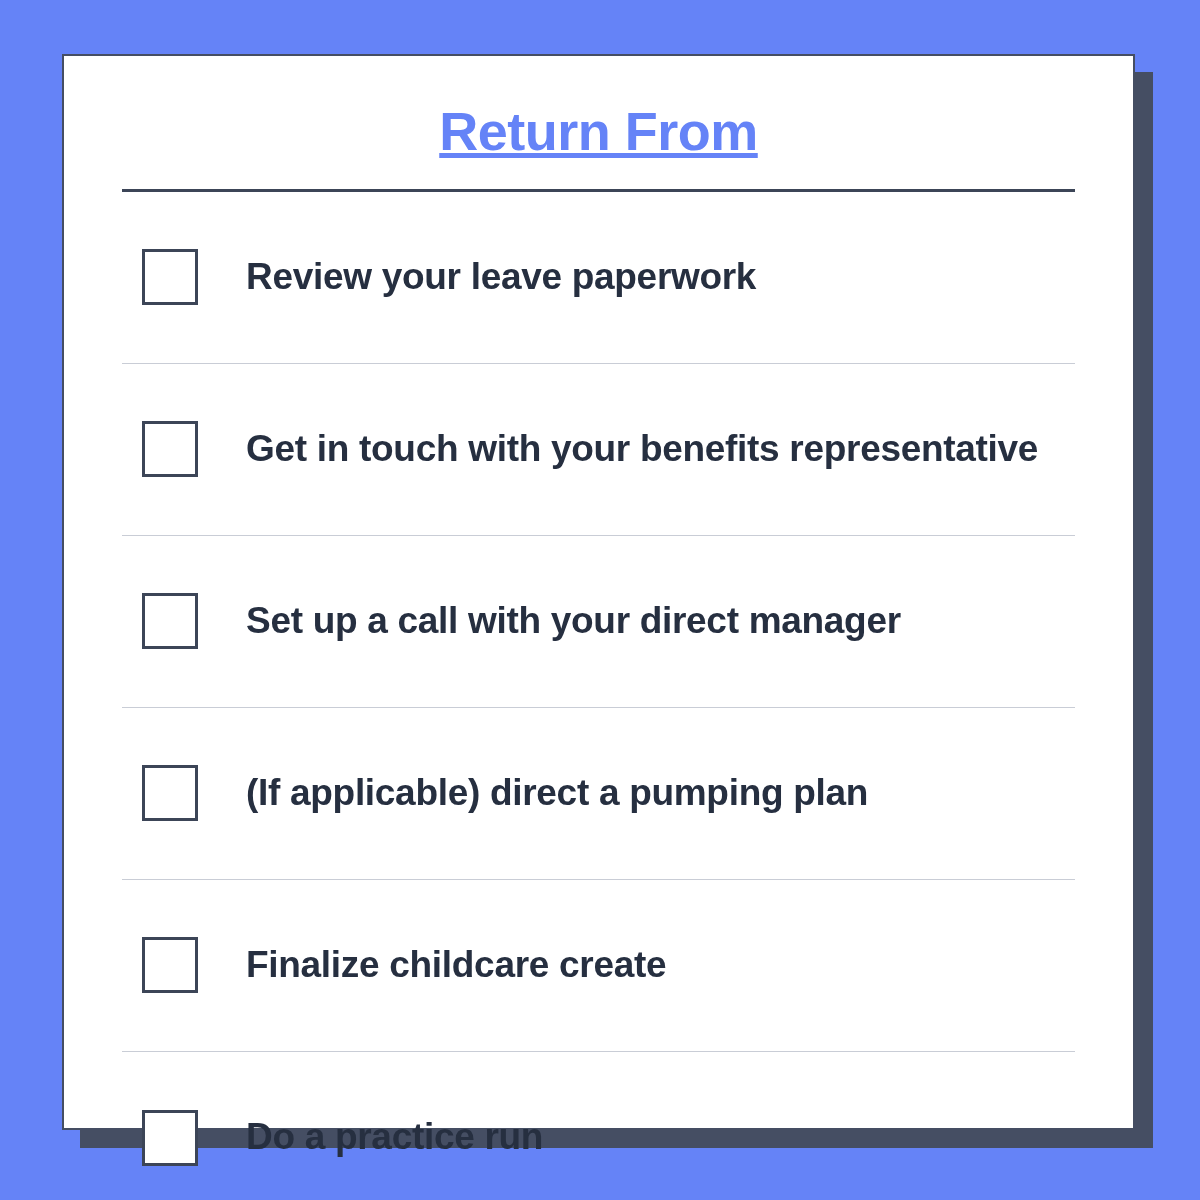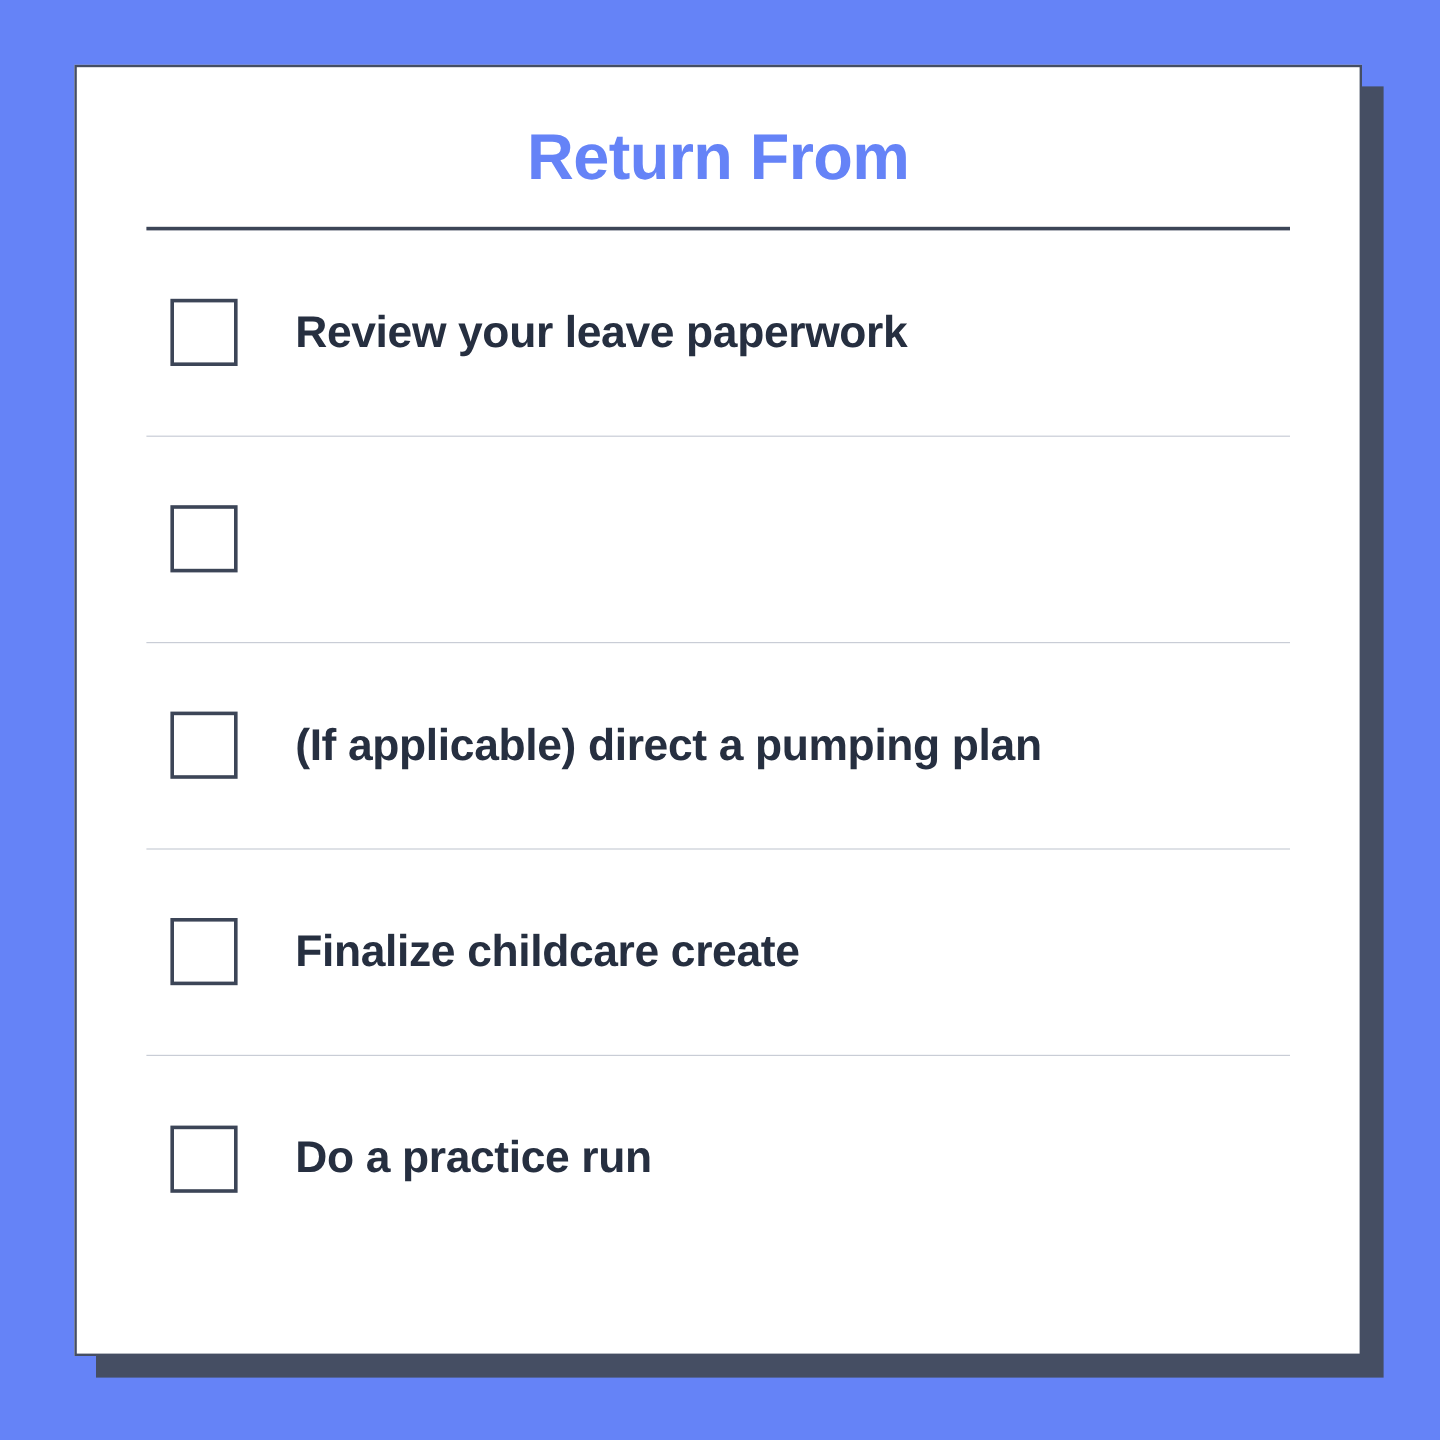--- a/index.html
+++ b/index.html
@@ -43,20 +43,21 @@
     padding: 0 10px;
   }
 
   .title-line {
     color: #6583f7;
     font-weight: bold;
     font-size: 54px;
     line-height: 1.16;
     letter-spacing: -0.5px;
     white-space: nowrap;
+    text-decoration: underline;
   }
 
   #title-rule {
     border-top: 3px solid #3c4557;
     margin: 26px 22px 0 22px;
   }
 
   #checklist {
     margin: 0 22px;
     flex: 1;
@@ -107,22 +108,27 @@
 
   <div id="checklist">
 
     <div class="check-row">
       <div class="checkbox"></div>
       <div class="check-label">Review your leave paperwork</div>
     </div>
 
     <div class="check-row">
       <div class="checkbox"></div>
+      <div class="check-label">Get in touch with your benefits representative</div>
     </div>
 
+    <div class="check-row">
+      <div class="checkbox"></div>
+      <div class="check-label">Set up a call with your direct manager</div>
+    </div>
 
     <div class="check-row">
       <div class="checkbox"></div>
       <div class="check-label">(If applicable) direct a pumping plan</div>
     </div>
 
     <div class="check-row">
       <div class="checkbox"></div>
       <div class="check-label">Finalize childcare create</div>
     </div>

